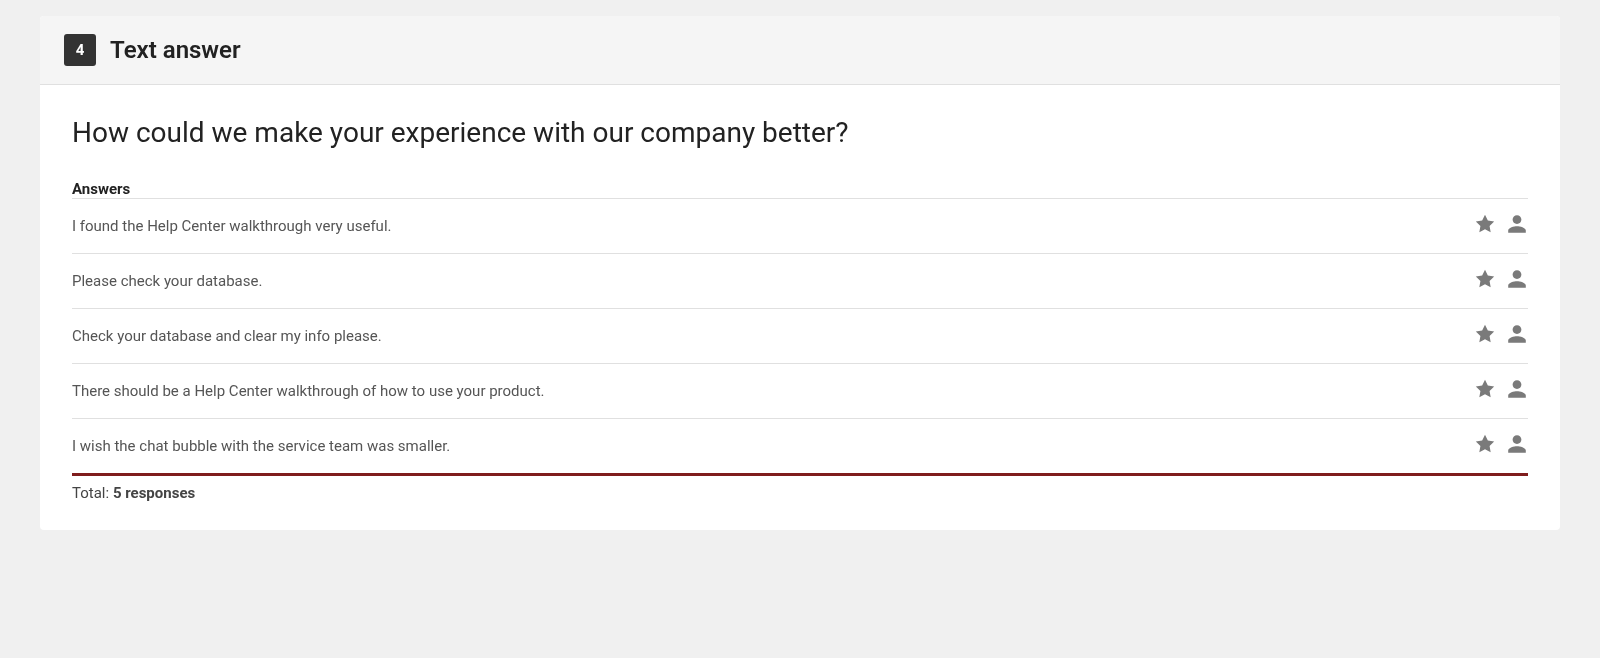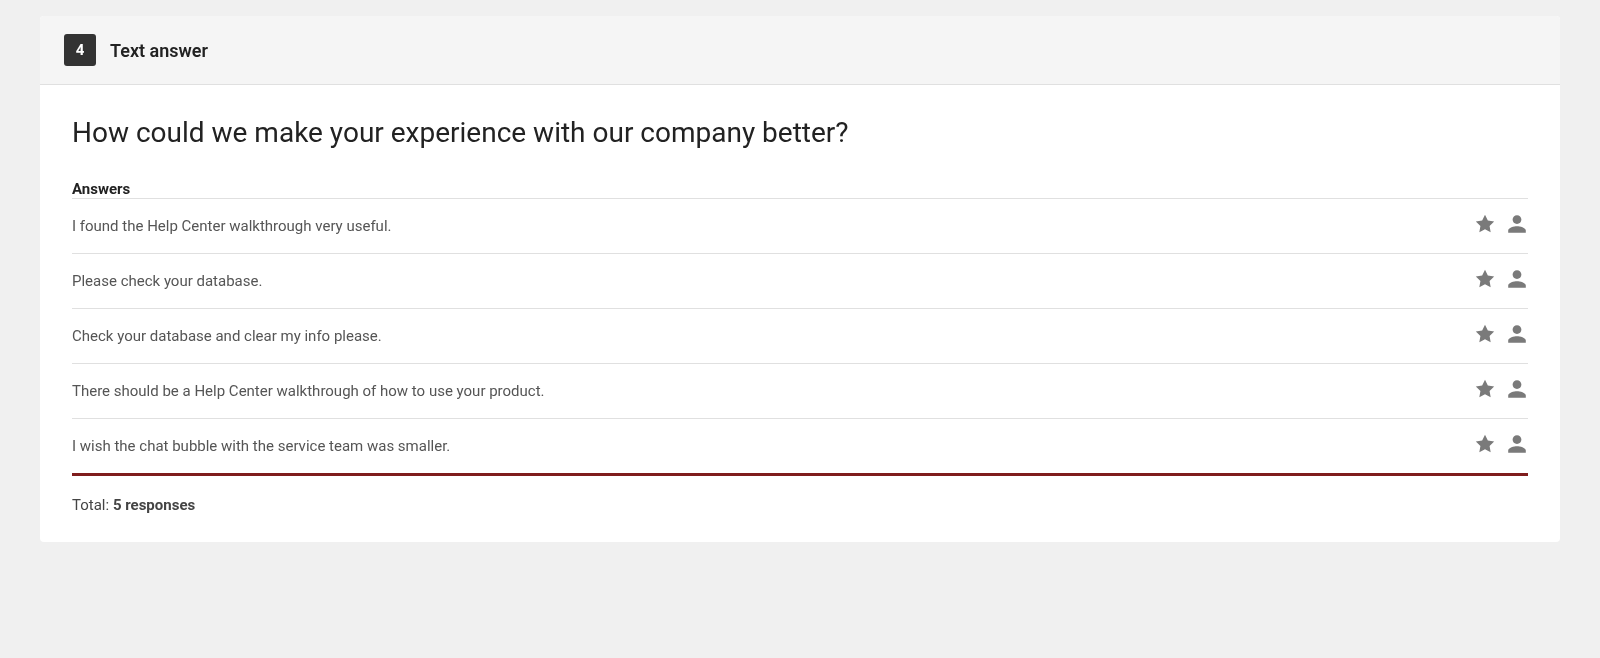--- a/index.html
+++ b/index.html
@@ -44,21 +44,21 @@
       width: 32px;
       height: 32px;
       display: flex;
       align-items: center;
       justify-content: center;
       border-radius: 3px;
       flex-shrink: 0;
     }
 
     .question-type {
-      font-size: 18px;
+      font-size: 24px;
       font-weight: 600;
       color: #222222;
       text-align: right;
     }
 
     .card-body {
       padding: 28px 32px 28px 32px;
     }
 
     .question-text {
@@ -96,21 +96,21 @@
 
     .answer-actions {
       display: flex;
       align-items: center;
       gap: 10px;
       flex-shrink: 0;
       margin-left: 20px;
     }
 
     .total-text {
-      margin-top: 20px;
+      margin-top: 8px;
       font-size: 15px;
       color: #444444;
     }
 
     .total-text strong {
       font-weight: 700;
     }
 
     
     .icon-star svg,

